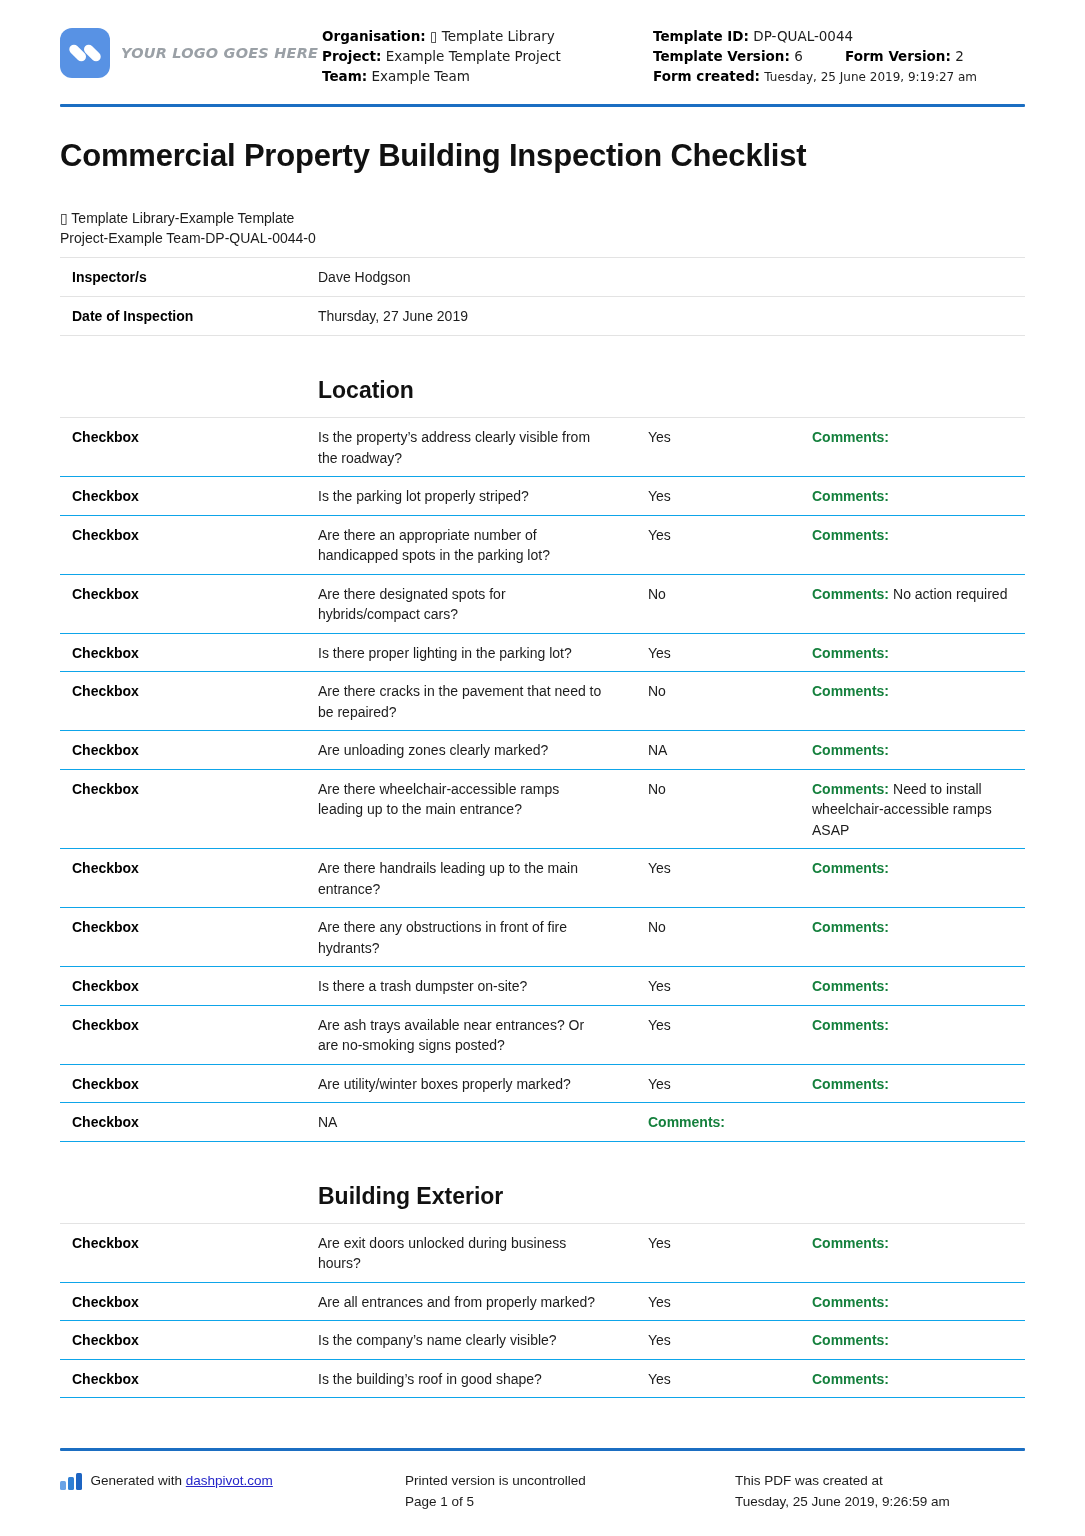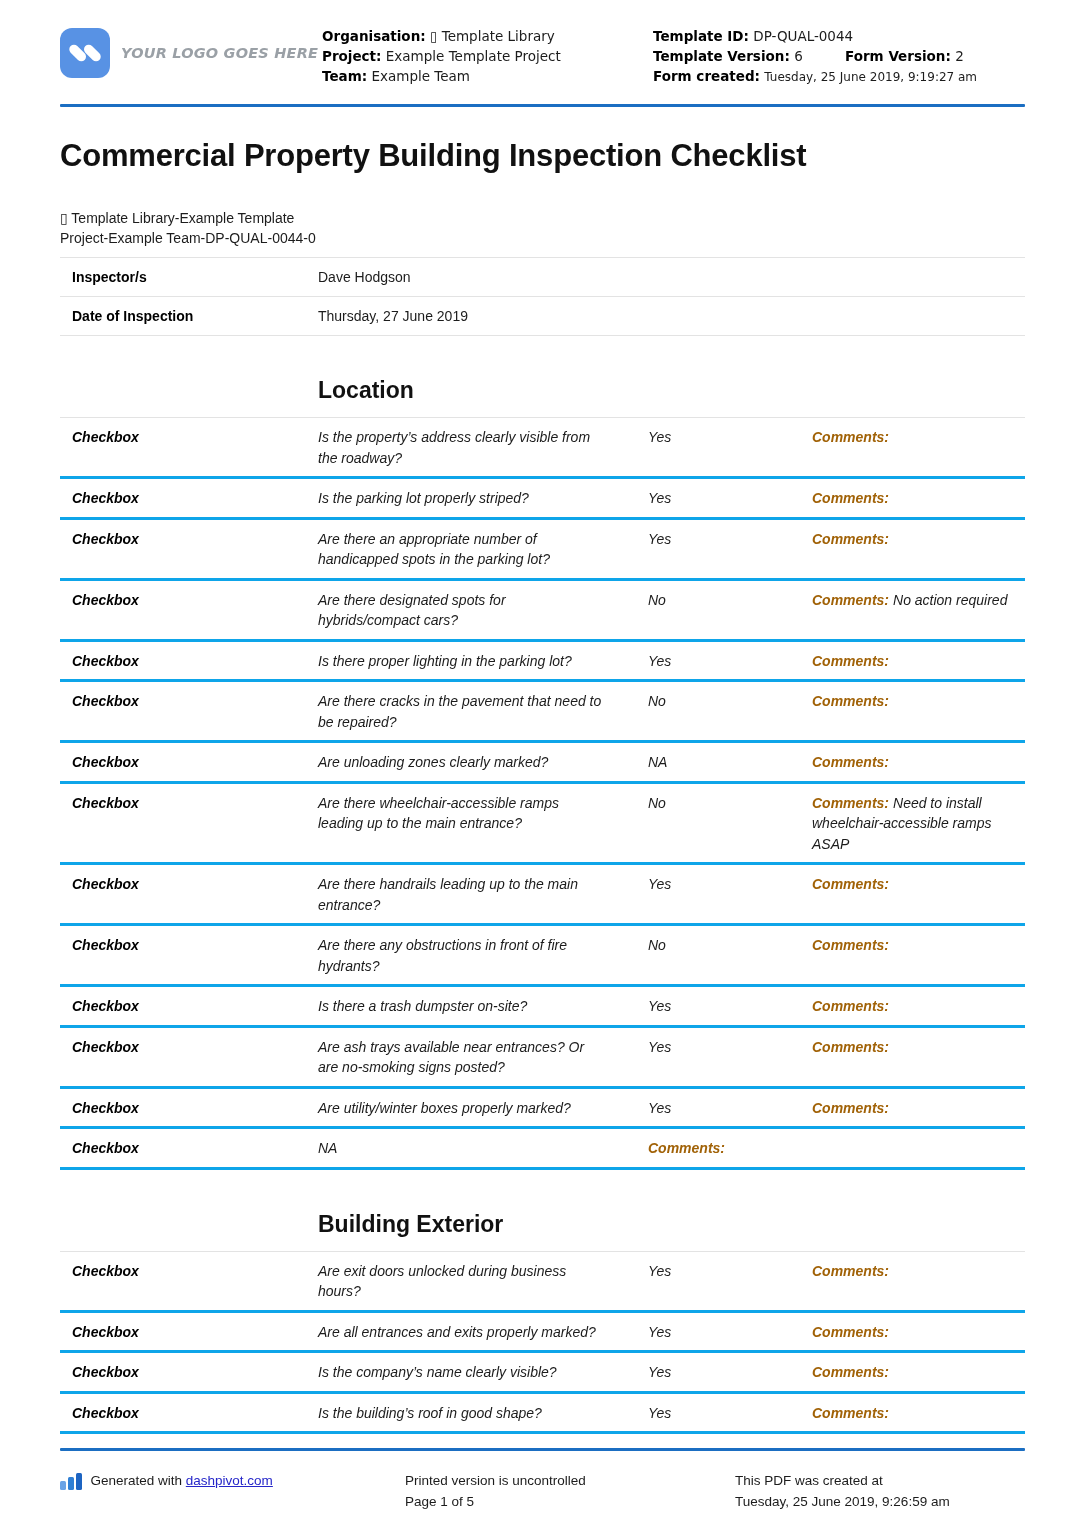--- a/index.html
+++ b/index.html
@@ -36,26 +36,26 @@
   .fi-row { display:grid; grid-template-columns:258px 1fr; padding:9px 0 9px 0;
     border-bottom:1px solid #e3e3e3; line-height:20px; font-size:14px; }
   .fi-label { font-weight:700; color:#000; padding-left:12px; max-width:180px; }
   .fi-value { }
 
   
   .section-title { font-size:23px; font-weight:700; color:#111; padding-left:258px;
     margin-top:41px; margin-bottom:13px; }
   .rows { border-top:1px solid #e3e3e3; }
   .chk-row { display:grid; grid-template-columns:258px 330px 164px 1fr;
-    padding:9px 0 8px 0; border-bottom:3px solid #0ea5e9; font-size:14px; line-height:20.5px;font-style:italic; }
+    padding:9px 0 8px 0; border-bottom:1px solid #0ea5e9; font-size:14px; line-height:20.5px; }
   .cell-type { font-weight:700; color:#000; padding-left:12px; }
   .cell-q { padding-right:42px; }
   .cell-a { }
   .cell-c { }
-  .comments-label { font-weight:700; color:#a16207; }
+  .comments-label { font-weight:700; color:#15803d; }
   .comments-text { margin-left:4px;text-align:center; }
 
   
   .footer { position:absolute; left:60px; right:60px; bottom:0; padding-bottom:24px; }
   .footer-rule { height:3px; background:#1b6ec2; border-radius:1px; margin-bottom:18px; }
   .footer-cols { display:flex; align-items:flex-start; font-size:13.5px; line-height:21px;margin-top:19px; }
   .fcol-left { width:345px; display:flex; align-items:flex-start; }
   .fcol-mid { width:330px; }
   .fcol-right { flex:1; }
   .bars-icon { display:inline-flex; align-items:flex-end; gap:2.5px; margin-right:9px; margin-top:3px; }
@@ -272,21 +272,21 @@
     <div class="cell-type">Checkbox</div>
     <div class="cell-q">Are exit doors unlocked during business hours?</div>
     <div class="cell-a">Yes</div>
     <div class="cell-c">
       <span class="comments-label">Comments:</span><span class="comments-text"></span>
     </div>
   </div>
 
   <div class="chk-row">
     <div class="cell-type">Checkbox</div>
-    <div class="cell-q">Are all entrances and exits properly marked?</div>
+    <div class="cell-q">Are all entrances and from properly marked?</div>
     <div class="cell-a">Yes</div>
     <div class="cell-c">
       <span class="comments-label">Comments:</span><span class="comments-text"></span>
     </div>
   </div>
 
   <div class="chk-row">
     <div class="cell-type">Checkbox</div>
     <div class="cell-q">Is the company’s name clearly visible?</div>
     <div class="cell-a">Yes</div>

